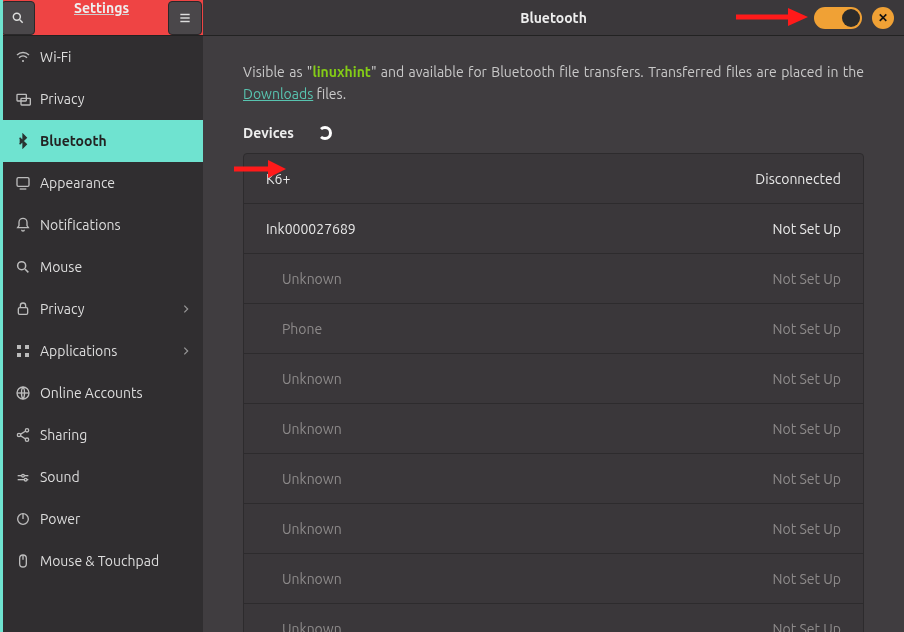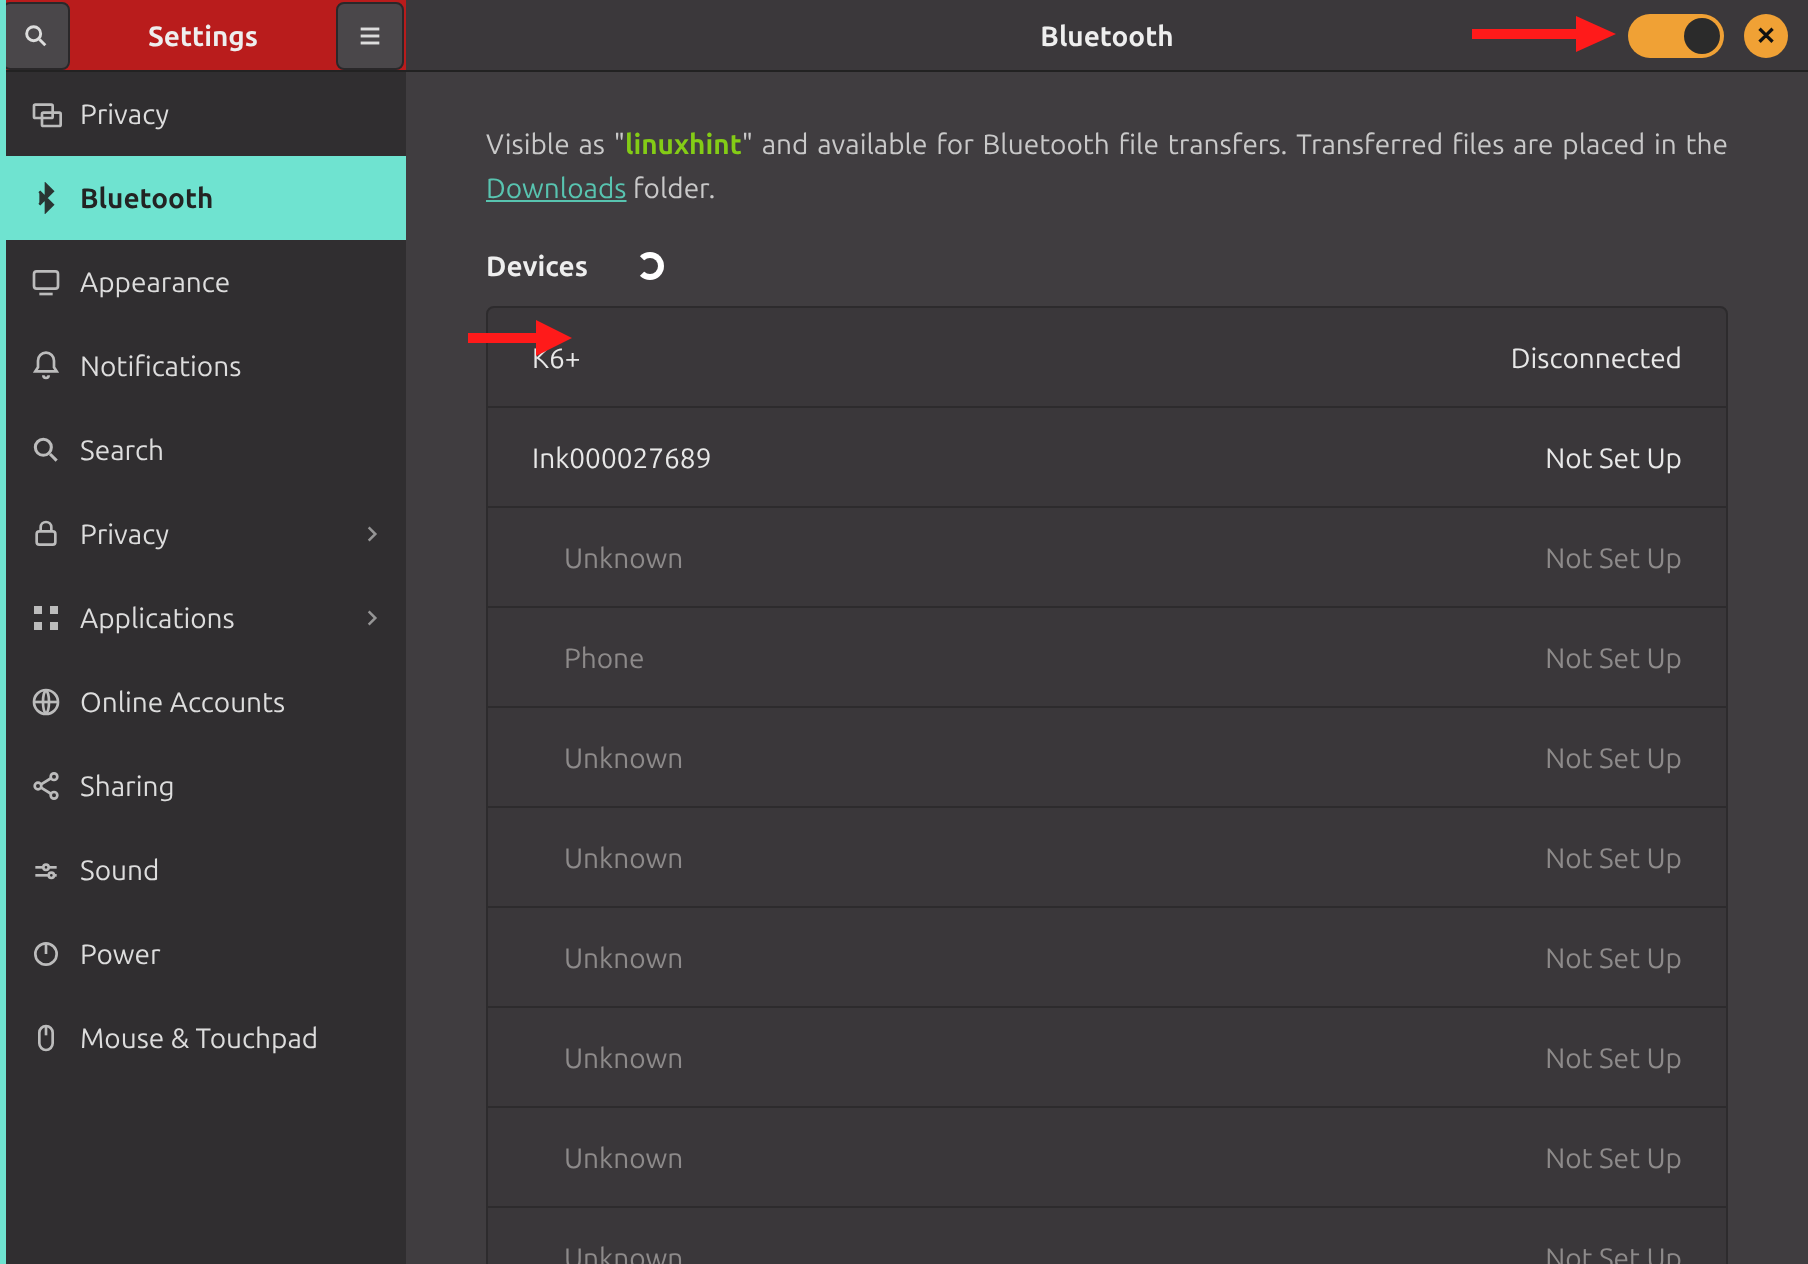--- a/index.html
+++ b/index.html
@@ -1,22 +1,22 @@
 <!DOCTYPE html>
 <html><head>
   <meta charset="utf-8">
   <style>
     * { margin:0; padding:0; box-sizing:border-box; font-family: "Segoe UI", Ubuntu, sans-serif; }
     body { width:904px; height:632px; overflow:hidden; background:#302e30; color:#ccc; }
     .window { display:flex; width:100%; height:100%; }
 
     
     .sidebar { width:203px; background:#302e30; display:flex; flex-direction:column; }
-    .side-head { height:36px; background:#b91c1c; display:flex; align-items:center;
-                 border-bottom:1px solid #222; }
+    .side-head { height:36px; background:#ef4444; display:flex; align-items:flex-start;
+                 border-bottom:1px solid #222;text-decoration:underline; }
     .sq-btn { width:34px; height:34px; margin:1px; display:flex; align-items:center;
               justify-content:center; border-radius:4px; background:#4a474a;
               border:1px solid #2a282a; cursor:pointer; }
     .side-head .title { flex:1; text-align:center; font-weight:700; font-size:14px;
                         color:#eee; }
 
     .nav { flex:1; overflow:auto; }
     .nav-item { display:flex; align-items:center; height:42px; padding:0 12px;
                 font-size:14px; color:#ddd; cursor:pointer; position:relative; }
     .nav-item .ic { width:22px; display:flex; align-items:center; justify-content:center;
@@ -97,20 +97,30 @@
               <line x1="4" y1="6" x2="20" y2="6"></line>
               <line x1="4" y1="12" x2="20" y2="12"></line>
               <line x1="4" y1="18" x2="20" y2="18"></line>
             </svg>
         </span>
       </div>
     </div>
     <div class="nav" id="nav">
         <div class="nav-item">
           <span class="ic">
+            <svg width="16" height="16" viewBox="0 0 24 24" fill="none" stroke="#ccc" stroke-width="2">
+              <path d="M3 9c5-5 13-5 18 0"></path>
+              <path d="M6 13c3.5-3.5 8.5-3.5 12 0"></path>
+              <circle cx="12" cy="18" r="1.6" fill="#ccc" stroke="none"></circle>
+            </svg>
+          </span>
+          <span>Wi-Fi</span>
+        </div>
+        <div class="nav-item">
+          <span class="ic">
             <svg width="16" height="16" viewBox="0 0 24 24" fill="#ccc">
               <rect x="3" y="5" width="14" height="10" rx="1" fill="none" stroke="#ccc" stroke-width="2"></rect>
               <rect x="9" y="11" width="14" height="10" rx="1" fill="none" stroke="#ccc" stroke-width="2"></rect>
             </svg>
           </span>
           <span>Privacy</span>
         </div>
         <div class="nav-item active">
           <span class="ic">
             <svg width="16" height="16" viewBox="0 0 24 24" fill="none" stroke="#232323" stroke-width="2">
@@ -137,21 +147,21 @@
           </span>
           <span>Notifications</span>
         </div>
         <div class="nav-item">
           <span class="ic">
             <svg width="16" height="16" viewBox="0 0 24 24" fill="none" stroke="#ccc" stroke-width="2.3">
               <circle cx="10" cy="10" r="6"></circle>
               <line x1="20" y1="20" x2="15" y2="15"></line>
             </svg>
           </span>
-          <span>Search</span>
+          <span>Mouse</span>
         </div>
         <div class="nav-item">
           <span class="ic">
             <svg width="16" height="16" viewBox="0 0 24 24" fill="none" stroke="#ccc" stroke-width="2">
               <rect x="5" y="10" width="14" height="10" rx="2"></rect>
               <path d="M8 10V7a4 4 0 1 1 8 0v3"></path>
             </svg>
           </span>
           <span>Privacy</span>
           <span class="chev">
@@ -239,21 +249,21 @@
       <div class="toggle">
         <div class="knob"></div>
       </div>
       <div class="close">
         <span>✕</span>
       </div>
     </div>
 
     <div class="body">
       <p class="blurb">
-        <span>Visible as "</span><span class="hostname">linuxhint</span><span>" and available for Bluetooth file transfers. Transferred files are placed in the </span><a>Downloads</a><span> folder.</span>
+        <span>Visible as "</span><span class="hostname">linuxhint</span><span>" and available for Bluetooth file transfers. Transferred files are placed in the </span><a>Downloads</a><span> files.</span>
       </p>
 
       <div class="sect">
         <h3>Devices</h3>
         <div class="spinner"></div>
       </div>
 
       <div class="device-list" id="device-list">
           <div class="device hl">
             <span class="name">K6+</span>

